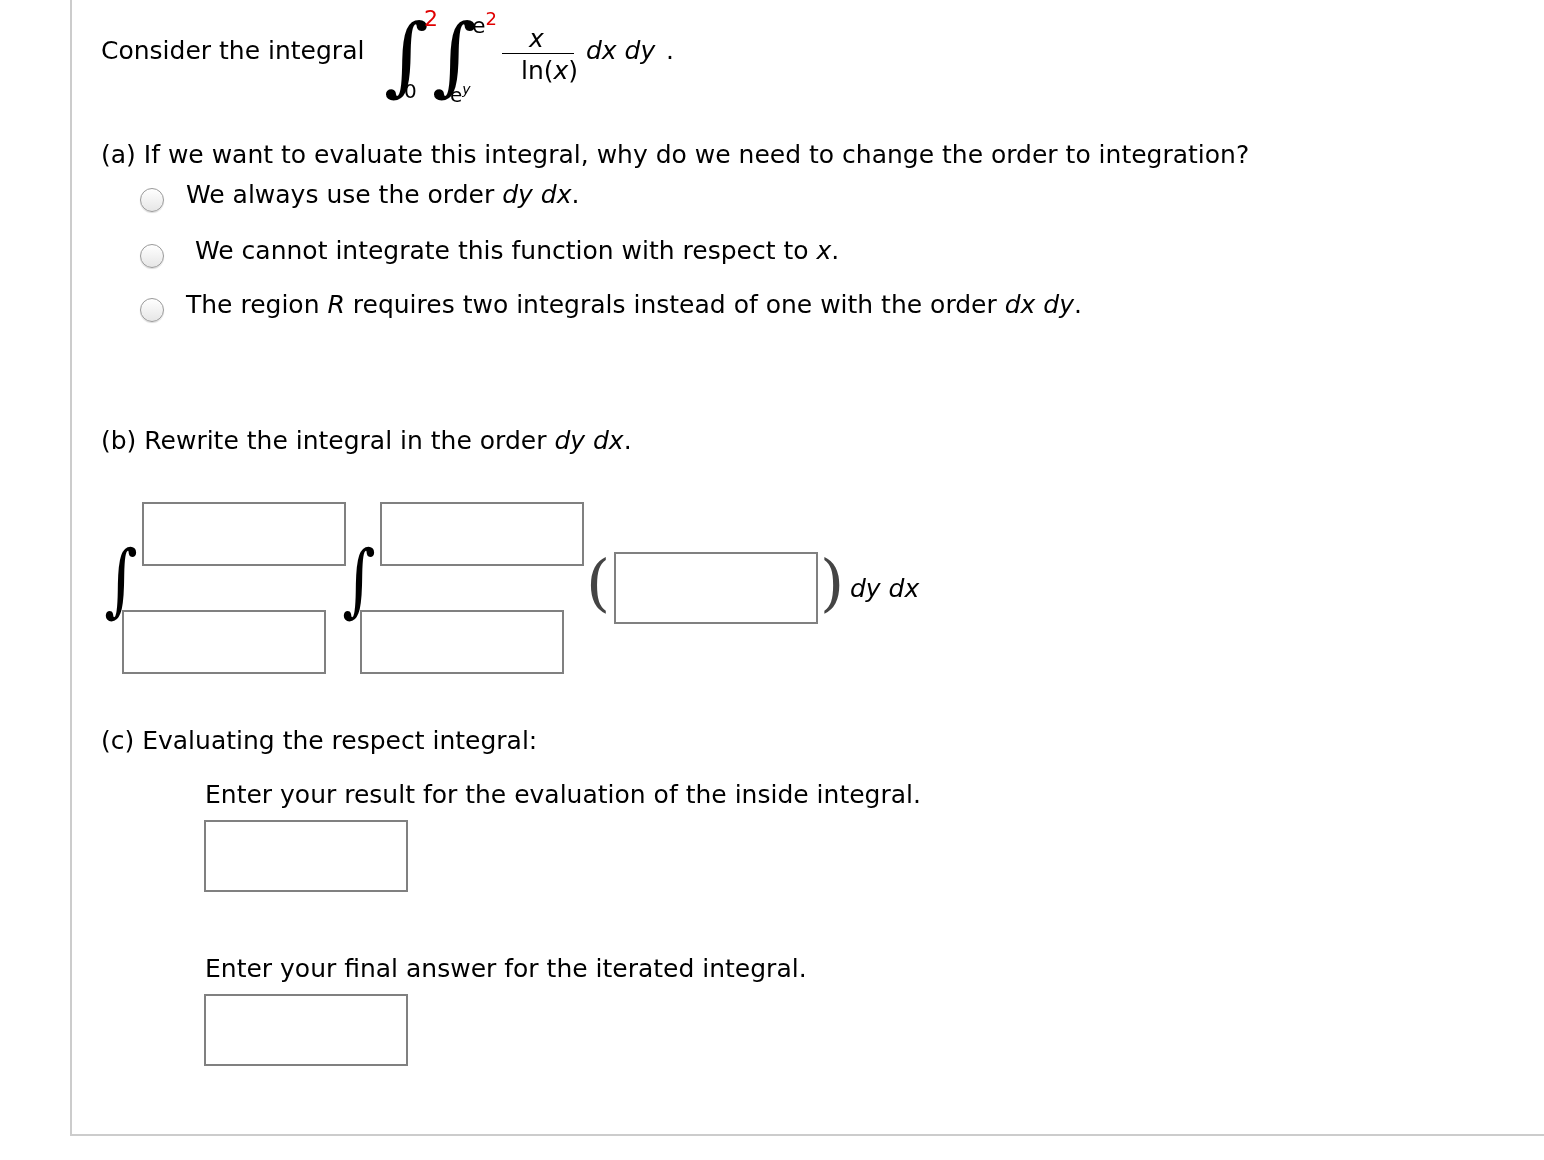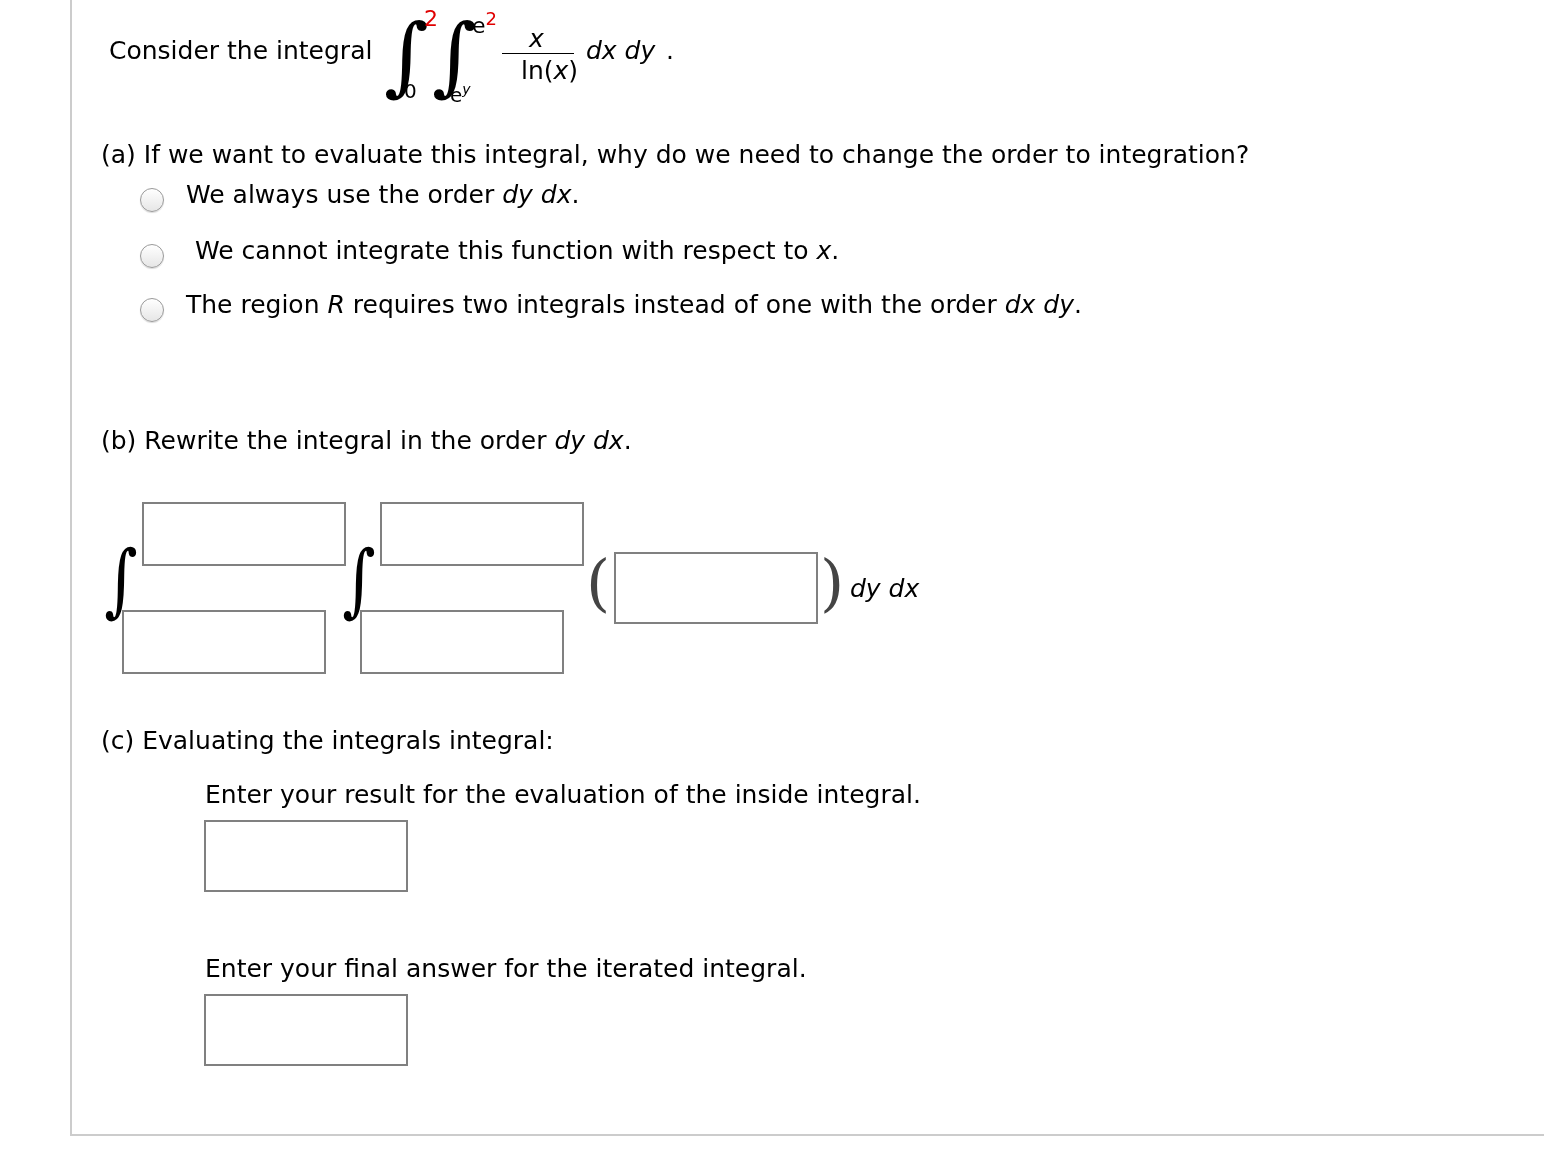--- a/index.html
+++ b/index.html
@@ -18,21 +18,21 @@
                font-size:22px; padding:0 6px; box-sizing:border-box; font-family:"DejaVu Sans",sans-serif; }
   .intsign { position:absolute; font-family:"DejaVu Serif",serif; font-size:86px; line-height:1; }
   .small { font-size:18px; }
   .paren { position:absolute; font-family:"DejaVu Serif",serif; font-size:62px; line-height:1; color:#444; font-weight:lighter; }
 </style>
 </head>
 <body>
 
 <div class="frame"></div>
 
-<div class="txt" style="left:101px;top:36px;margin-left:8px;">Consider the integral</div>
+<div class="txt" style="left:101px;top:36px;">Consider the integral</div>
 <div>
   <div class="intsign" style="left:384px;top:12px;">∫</div>
   <div class="txt red" style="left:424px;top:4px;font-size:22px;">2</div>
   <div class="txt" style="left:404px;top:76px;font-size:20px;">0</div>
   <div class="intsign" style="left:432px;top:12px;">∫</div>
   <div class="txt" style="left:472px;top:4px;font-size:22px;"><span>e</span><sup class="red small">2</sup></div>
   <div class="txt" style="left:450px;top:74px;font-size:20px;"><span>e</span><sup class="it" style="font-size:14px;">y</sup></div>
   <div class="txt it" style="left:529px;top:24px;">x</div>
   <div style="position:absolute;left:502px;top:53px;width:72px;height:1px;background:#000;"></div>
   <div class="txt" style="left:505px;top:56px;margin-left:16px;"><span>ln(</span><span class="it">x</span><span>)</span></div>
@@ -59,18 +59,18 @@
 
 <div class="intsign" style="left:338px;top:540px;font-size:80px;transform:scaleX(0.8);">∫</div>
 <div class="box" style="left:380px;top:502px;width:204px;height:64px;"><input type="text" value="" style=""></div>
 <div class="box" style="left:360px;top:610px;width:204px;height:64px;"><input type="text" value="" style=""></div>
 
 <div class="paren" style="left:586px;top:552px;">(</div>
 <div class="box" style="left:614px;top:552px;width:204px;height:72px;"><input type="text" value="" style=""></div>
 <div class="paren" style="left:820px;top:552px;">)</div>
 <div class="txt it" style="left:850px;top:574px;">dy dx</div>
 
-<div class="txt" style="left:101px;top:726px;">(c) Evaluating the integrals integral:</div>
+<div class="txt" style="left:101px;top:726px;">(c) Evaluating the respect integral:</div>
 <div class="txt" style="left:205px;top:780px;">Enter your result for the evaluation of the inside integral.</div>
 <div class="box" style="left:204px;top:820px;width:204px;height:72px;"><input type="text" value="" style=""></div>
 
 <div class="txt" style="left:205px;top:954px;">Enter your final answer for the iterated integral.</div>
 <div class="box" style="left:204px;top:994px;width:204px;height:72px;"><input type="text" value="" style=""></div>
 
 </body></html>

